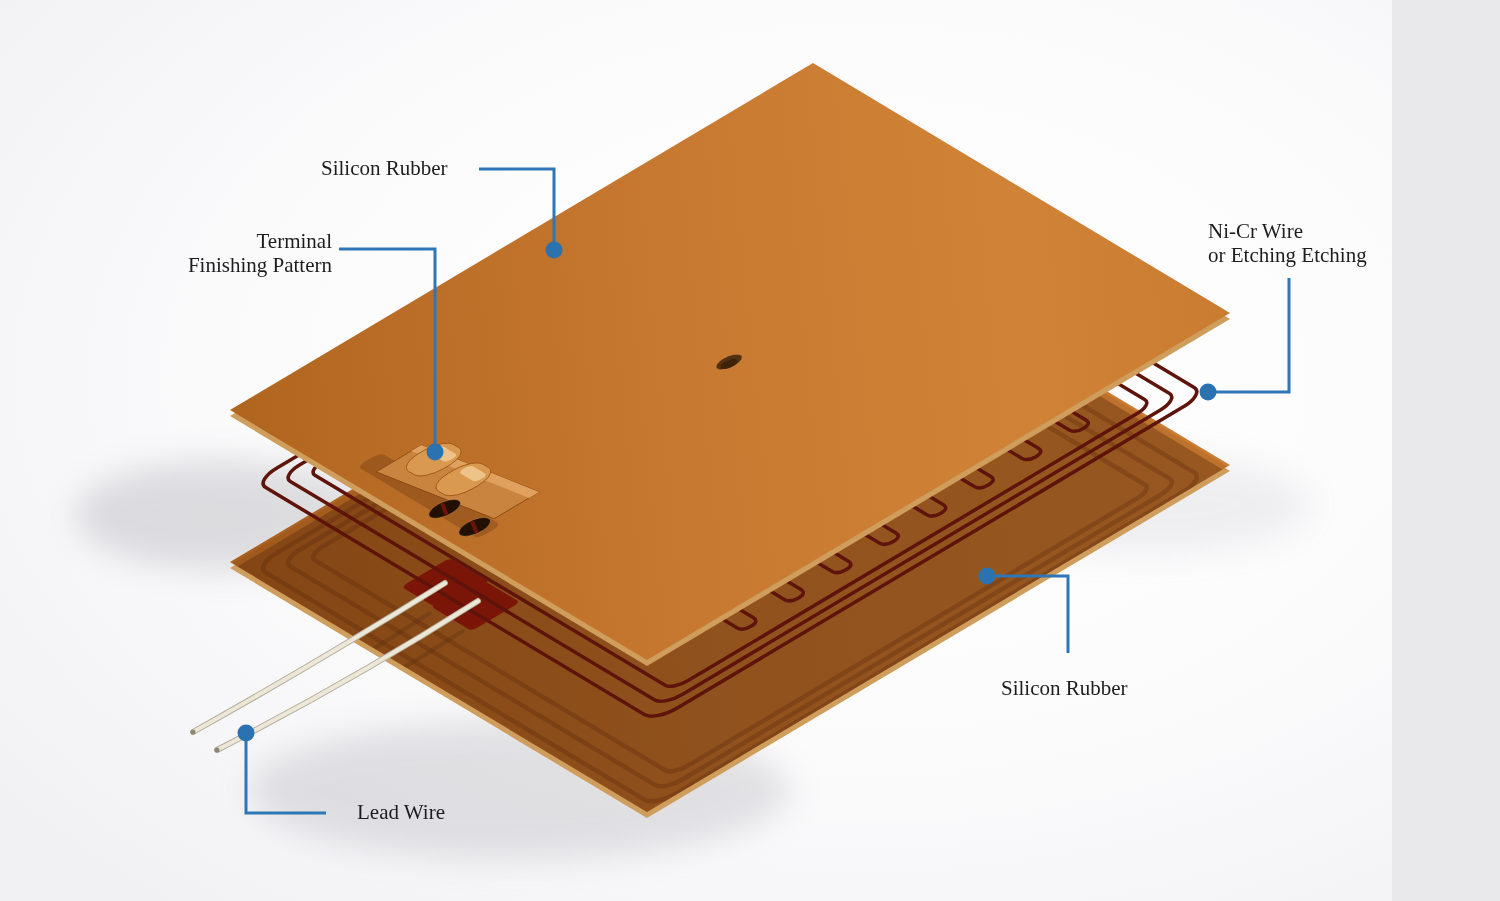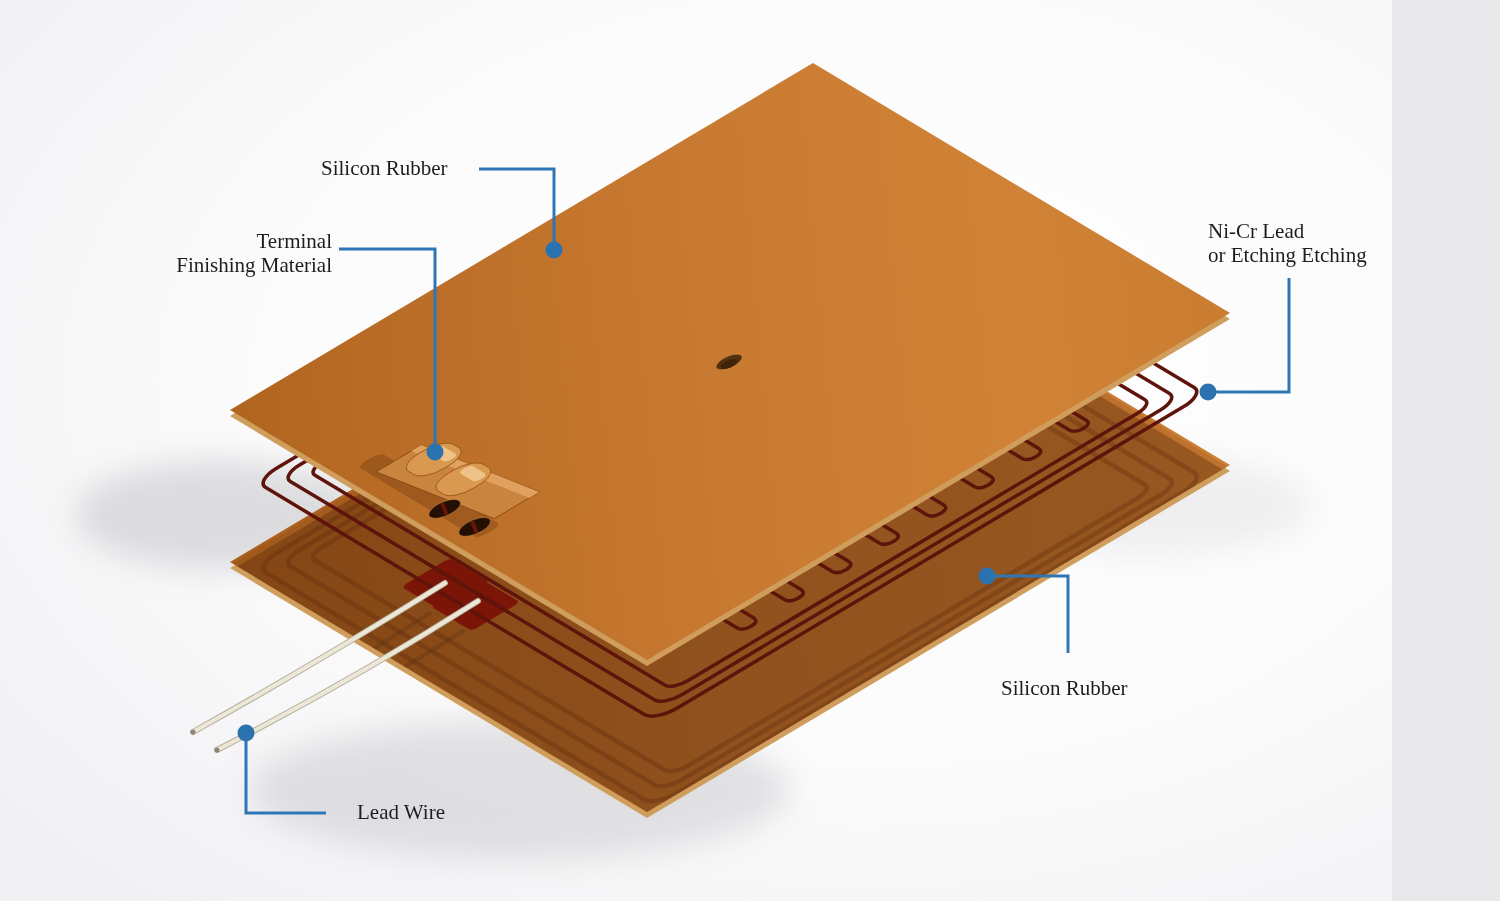--- a/index.html
+++ b/index.html
@@ -139,25 +139,25 @@
     <circle cx="987" cy="576" r="8.5" fill="#2b72b0" stroke="none"></circle>
     <path d="M 246 740 L 246 813 L 326 813"></path>
     <circle cx="246" cy="733" r="8.5" fill="#2b72b0" stroke="none"></circle>
   </g>
 </svg>
 
 <div class="callout" style="left:321px;top:156px;">Silicon Rubber</div>
 
 <div class="callout center" style="left:152px;top:229px;width:180px;">
   <div>Terminal</div>
-  <div>Finishing Material</div>
+  <div>Finishing Pattern</div>
 </div>
 
 <div class="callout" style="left:1208px;top:219px;">
-  <div>Ni-Cr Lead</div>
+  <div>Ni-Cr Wire</div>
   <div>or Etching Etching</div>
 </div>
 
 <div class="callout" style="left:1001px;top:676px;">Silicon Rubber</div>
 
 <div class="callout" style="left:357px;top:800px;">Lead Wire</div>
 
 </div>
 
 </body></html>

